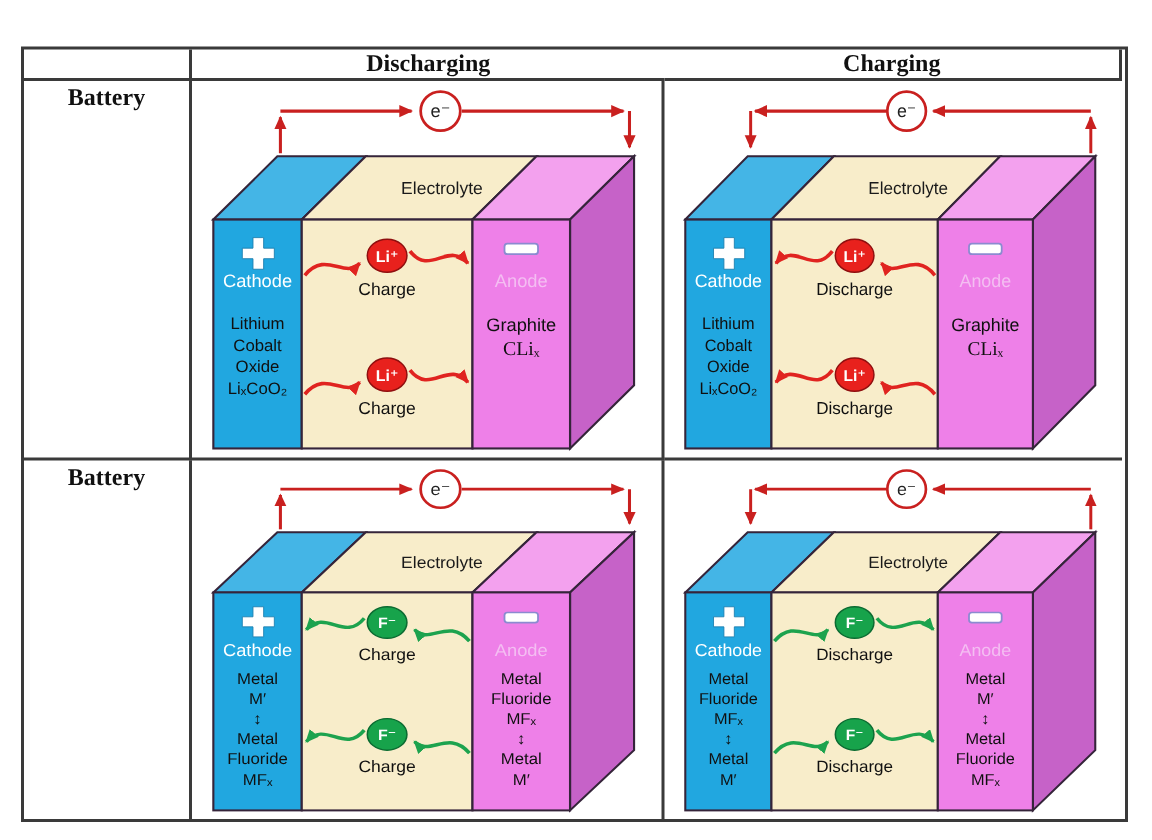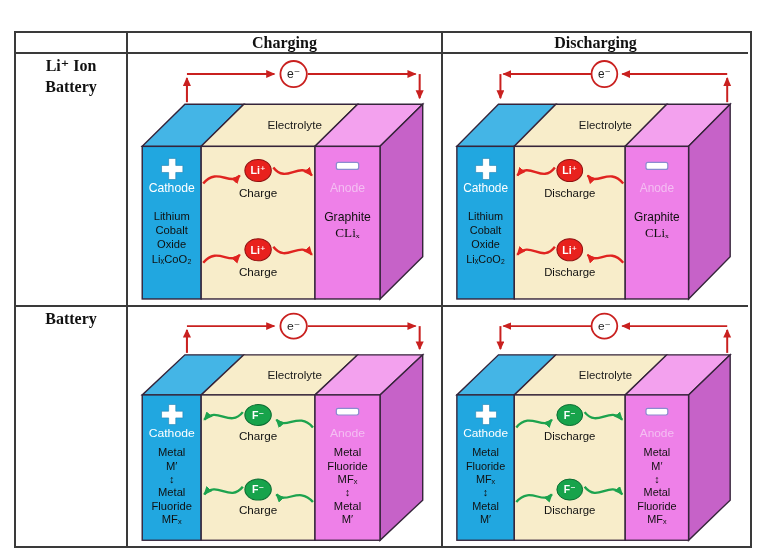--- a/index.html
+++ b/index.html
@@ -50,25 +50,24 @@
     </marker>
     <marker id="arG" markerWidth="11" markerHeight="9" refX="8" refY="4" orient="auto" markerUnits="userSpaceOnUse">
       <path d="M0,0 L9,4 L0,8 z" fill="#1da34e"></path>
     </marker>
   </defs>
 </svg>
 
 <div class="table-wrap">
 
   <div class="cell b-r b-b"></div>
+  <div class="cell b-b hdr">Discharging</div>
   <div class="cell b-r b-b hdr">Charging</div>
-  <div class="cell b-b hdr">Discharging</div>
 
   <div class="cell b-r b-b rowlbl">
-    <div>Li⁺ Ion</div>
     <div>Battery</div>
   </div>
 
   <div class="cell b-r b-b">
     <svg class="cell-svg" viewBox="0 0 308 250" preserveAspectRatio="none">
       <g>
         <path class="wire" d="M58 48 L58 24" marker-end="url(#arR)"></path>
         <path class="wire" d="M58 20 L144 20" marker-end="url(#arR)"></path>
         <path class="wire" d="M177 20 L283 20" marker-end="url(#arR)"></path>
         <path class="wire" d="M287 20 L287 44" marker-end="url(#arR)"></path>

